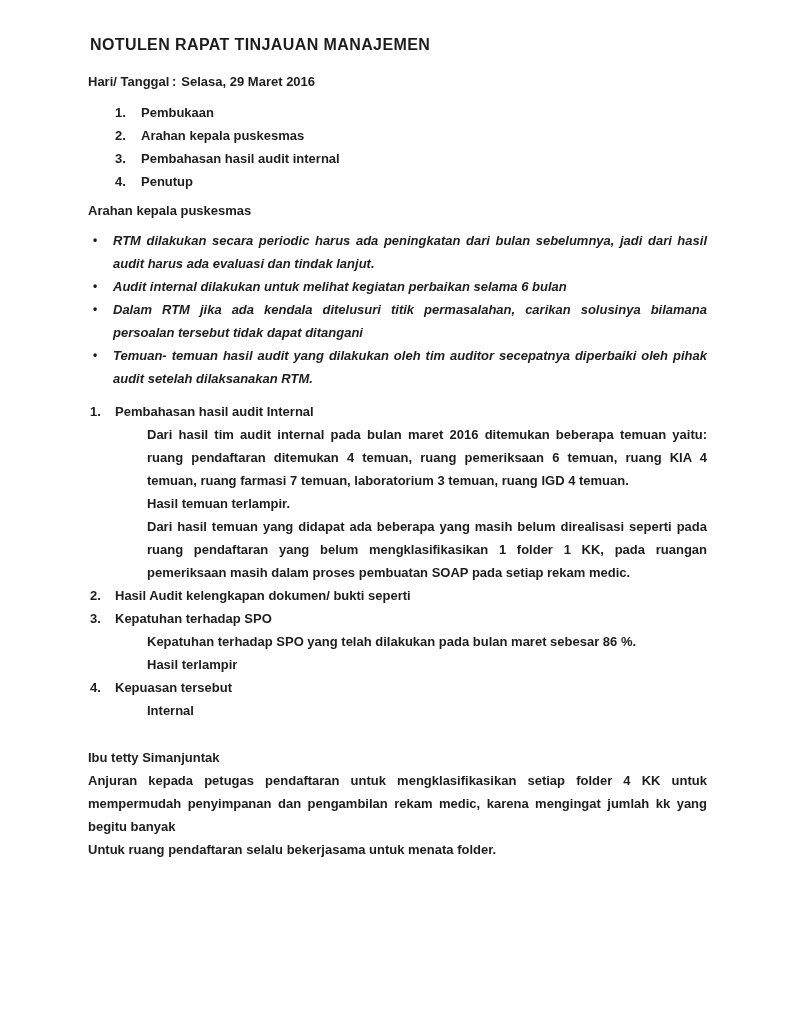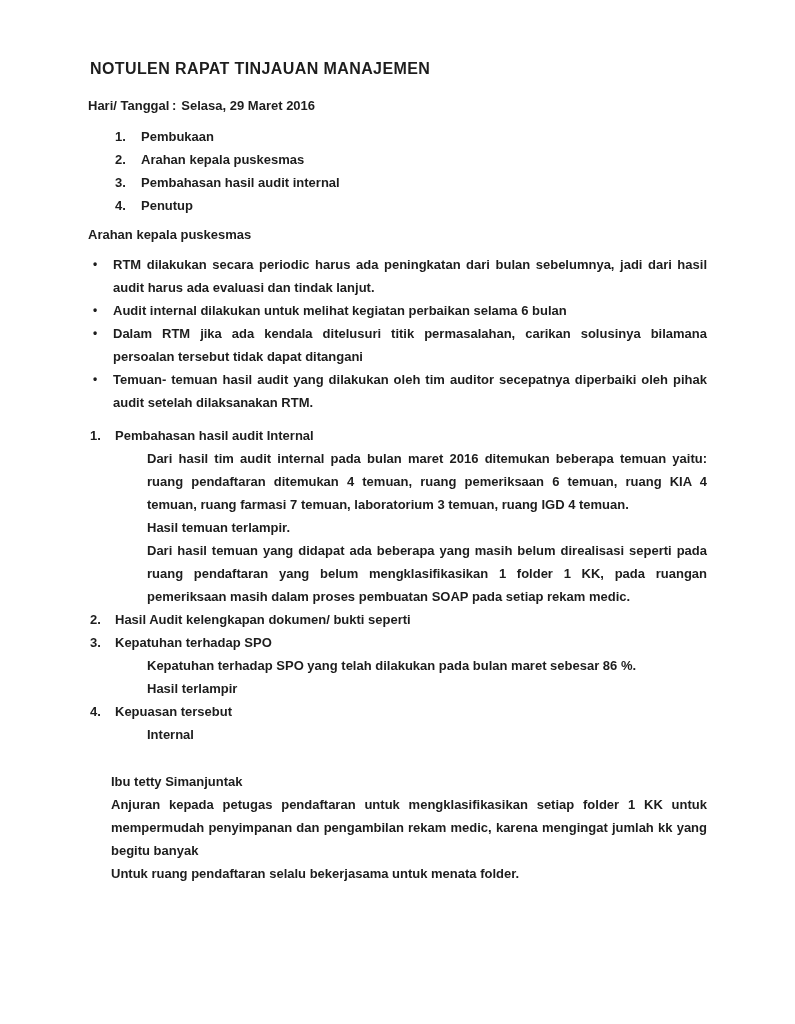--- a/index.html
+++ b/index.html
@@ -13,21 +13,21 @@
     font-family: "Liberation Sans", sans-serif;
     color: #1d1d1d;
     font-weight: 700;
     overflow: hidden;
   }
   .page {
     box-sizing: border-box;
     width: 795px;
     height: 756px;
     background: #ffffff;
-    padding: 60px 88px 40px 88px;
+    padding: 36px 88px 40px 88px;
     border-radius: 30px;
   }
   .doc-title {
     font-size: 16px;
     letter-spacing: 0.4px;
     margin: 0 0 16px 2px;
     font-weight: 700;
   }
   .body-text { font-size: 13px; line-height: 23px; }
 
@@ -57,33 +57,33 @@
     padding: 0;
   }
   .bullet-item { display: flex; }
   .bullet-marker {
     width: 25px;
     flex: 0 0 25px;
     padding-left: 5px;
     box-sizing: border-box;
     font-size: 12px;
   }
-  .bullet-text { flex: 1; text-align: justify; }
+  .bullet-text { flex: 1; text-align: justify; font-style: italic; }
 
   .num-sections {
     list-style: none;
     margin: 0;
     padding: 0;
   }
   .num-section { display: flex; }
   .num-col { width: 27px; flex: 0 0 27px; padding-left: 2px; box-sizing: border-box; }
   .sec-content { flex: 1; }
   .sec-para { text-align: justify; margin-left: 32px; }
 
-  .closing { margin-top: 24px; margin-left: 23px; }
+  .closing { margin-top: 24px; }
   .closing-para { text-align: justify; }
 </style>
 </head>
 <body>
 
 <div class="page">
 
   <h1 class="doc-title">NOTULEN RAPAT TINJAUAN MANAJEMEN</h1>
 
   <div class="date-line body-text">
@@ -165,17 +165,17 @@
       <div class="sec-content">
         <div class="sec-heading">Kepuasan tersebut</div>
         <div class="sec-para">Internal</div>
       </div>
     </li>
 
   </ol>
 
   <div class="closing body-text">
     <div>Ibu tetty Simanjuntak</div>
-    <div class="closing-para">Anjuran kepada petugas pendaftaran untuk mengklasifikasikan setiap folder 1 KK untuk mempermudah penyimpanan dan pengambilan rekam medic, karena mengingat jumlah kk yang begitu banyak</div>
+    <div class="closing-para">Anjuran kepada petugas pendaftaran untuk mengklasifikasikan setiap folder 4 KK untuk mempermudah penyimpanan dan pengambilan rekam medic, karena mengingat jumlah kk yang begitu banyak</div>
     <div>Untuk ruang pendaftaran selalu bekerjasama untuk menata folder.</div>
   </div>
 
 </div>
 
 </body></html>

